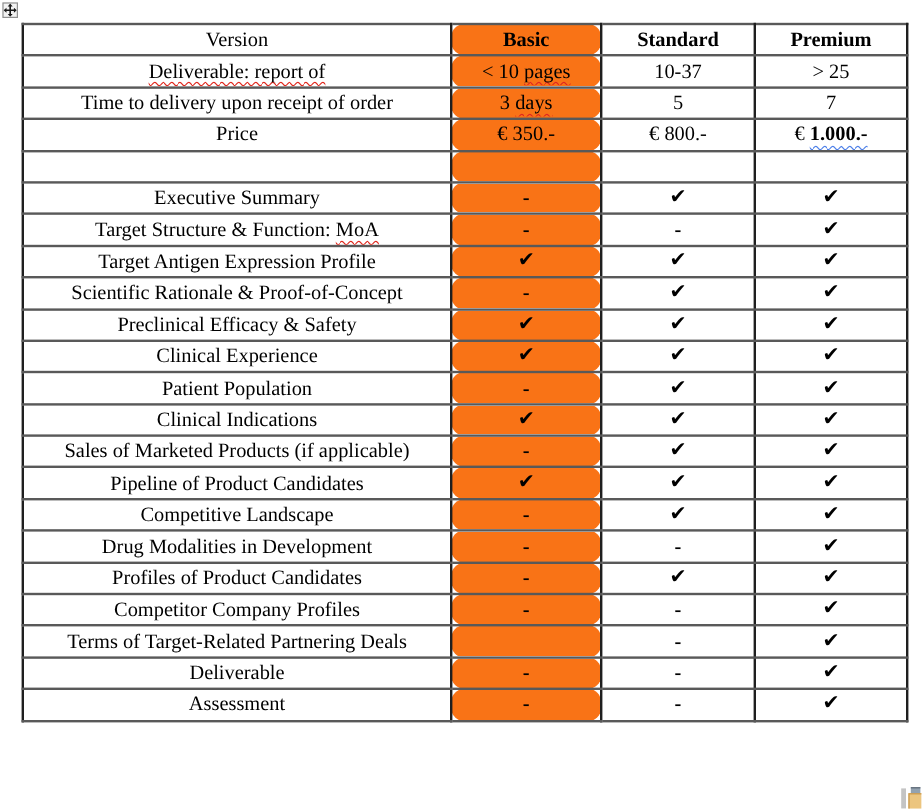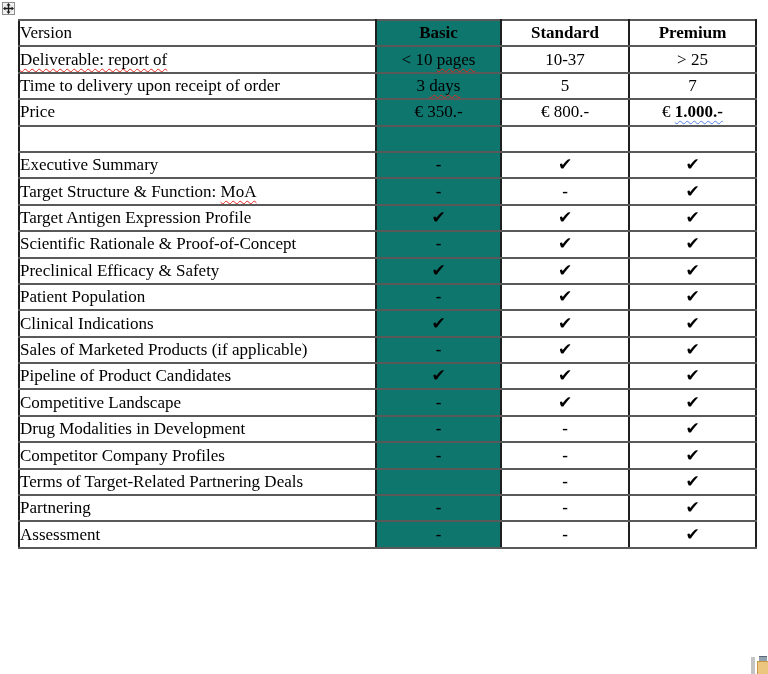--- a/index.html
+++ b/index.html
@@ -36,23 +36,23 @@
     border-bottom: 2px solid #595959;
     border-left: 2px solid #1f1f1f;
     border-right: 2px solid #1f1f1f;
     font-size: 17px;
     line-height: 1.05;
     padding: 0;
     vertical-align: middle;
     overflow: hidden;
     white-space: nowrap;
   }
-  td.label { text-align: left; padding-left: 8px; }
+  td.label { text-align: center; padding-left: 8px; }
   td.c { text-align: center; }
-  td.hl { background: #0f766e; }
+  td.hl { background: #f97316; border-radius: 11px; }
   td.b { font-weight: bold; }
   td.kind-dash { font-weight: bold; }
   td.kind-check { font-family: "DejaVu Sans", sans-serif; font-size: 14px; }
   .sp-red {
     text-decoration: underline;
     text-decoration-style: wavy;
     text-decoration-color: #e0281e;
     text-decoration-thickness: 1px;
     text-underline-offset: 3px;
     text-decoration-skip-ink: none;
@@ -161,20 +161,26 @@
           <td class="c kind-check"><span>✔</span></td>
           <td class="c kind-check"><span>✔</span></td>
         </tr>
         <tr>
           <td class="label"><span>Preclinical Efficacy &amp; Safety</span></td>
           <td class="c hl kind-check"><span>✔</span></td>
           <td class="c kind-check"><span>✔</span></td>
           <td class="c kind-check"><span>✔</span></td>
         </tr>
         <tr>
+          <td class="label"><span>Clinical Experience</span></td>
+          <td class="c hl kind-check"><span>✔</span></td>
+          <td class="c kind-check"><span>✔</span></td>
+          <td class="c kind-check"><span>✔</span></td>
+        </tr>
+        <tr>
           <td class="label"><span>Patient Population</span></td>
           <td class="c hl kind-dash"><span>-</span></td>
           <td class="c kind-check"><span>✔</span></td>
           <td class="c kind-check"><span>✔</span></td>
         </tr>
         <tr>
           <td class="label"><span>Clinical Indications</span></td>
           <td class="c hl kind-check"><span>✔</span></td>
           <td class="c kind-check"><span>✔</span></td>
           <td class="c kind-check"><span>✔</span></td>
@@ -194,36 +200,42 @@
         <tr>
           <td class="label"><span>Competitive Landscape</span></td>
           <td class="c hl kind-dash"><span>-</span></td>
           <td class="c kind-check"><span>✔</span></td>
           <td class="c kind-check"><span>✔</span></td>
         </tr>
         <tr>
           <td class="label"><span>Drug Modalities in Development</span></td>
           <td class="c hl kind-dash"><span>-</span></td>
           <td class="c kind-dash"><span>-</span></td>
+          <td class="c kind-check"><span>✔</span></td>
+        </tr>
+        <tr>
+          <td class="label"><span>Profiles of Product Candidates</span></td>
+          <td class="c hl kind-dash"><span>-</span></td>
+          <td class="c kind-check"><span>✔</span></td>
           <td class="c kind-check"><span>✔</span></td>
         </tr>
         <tr>
           <td class="label"><span>Competitor Company Profiles</span></td>
           <td class="c hl kind-dash"><span>-</span></td>
           <td class="c kind-dash"><span>-</span></td>
           <td class="c kind-check"><span>✔</span></td>
         </tr>
         <tr>
           <td class="label"><span>Terms of Target-Related Partnering Deals</span></td>
           <td class="c hl"></td>
           <td class="c kind-dash"><span>-</span></td>
           <td class="c kind-check"><span>✔</span></td>
         </tr>
         <tr>
-          <td class="label"><span>Partnering</span></td>
+          <td class="label"><span>Deliverable</span></td>
           <td class="c hl kind-dash"><span>-</span></td>
           <td class="c kind-dash"><span>-</span></td>
           <td class="c kind-check"><span>✔</span></td>
         </tr>
         <tr>
           <td class="label"><span>Assessment</span></td>
           <td class="c hl kind-dash"><span>-</span></td>
           <td class="c kind-dash"><span>-</span></td>
           <td class="c kind-check"><span>✔</span></td>
         </tr>

